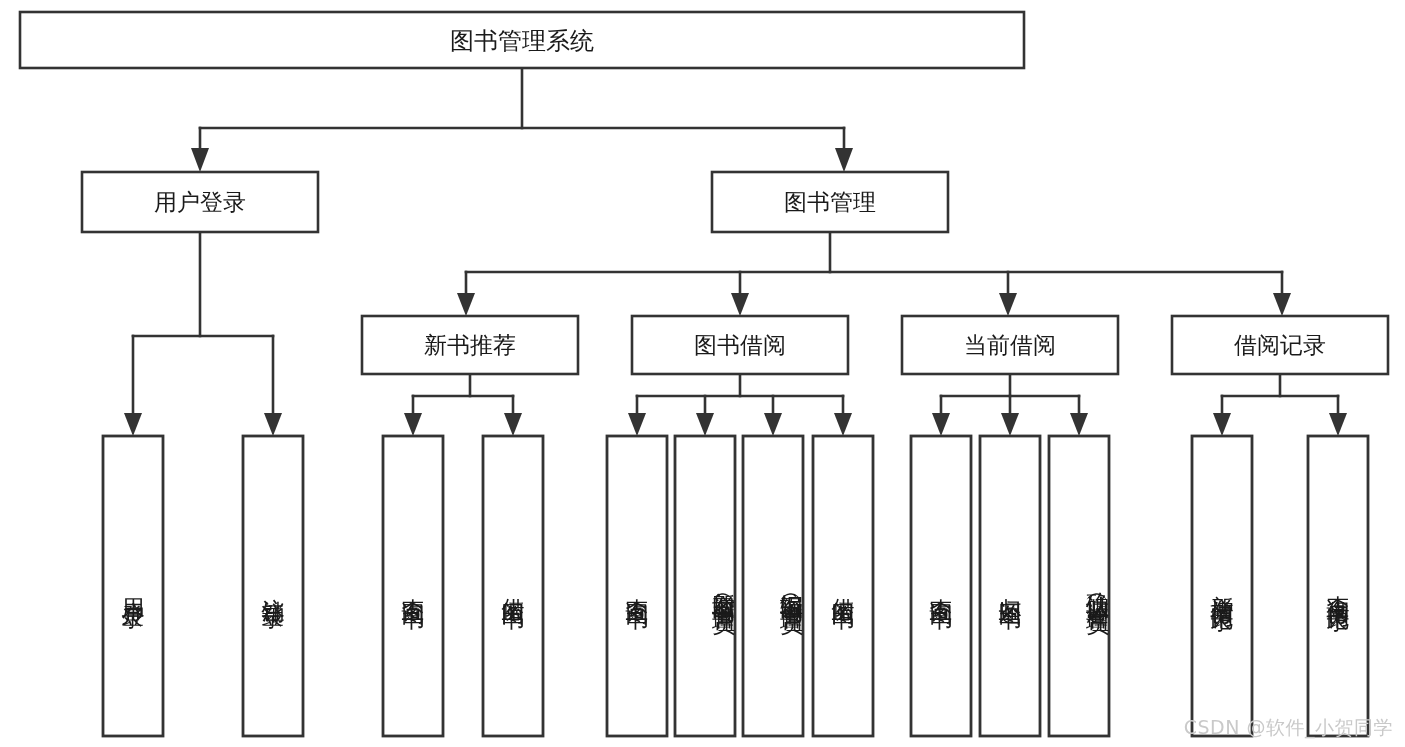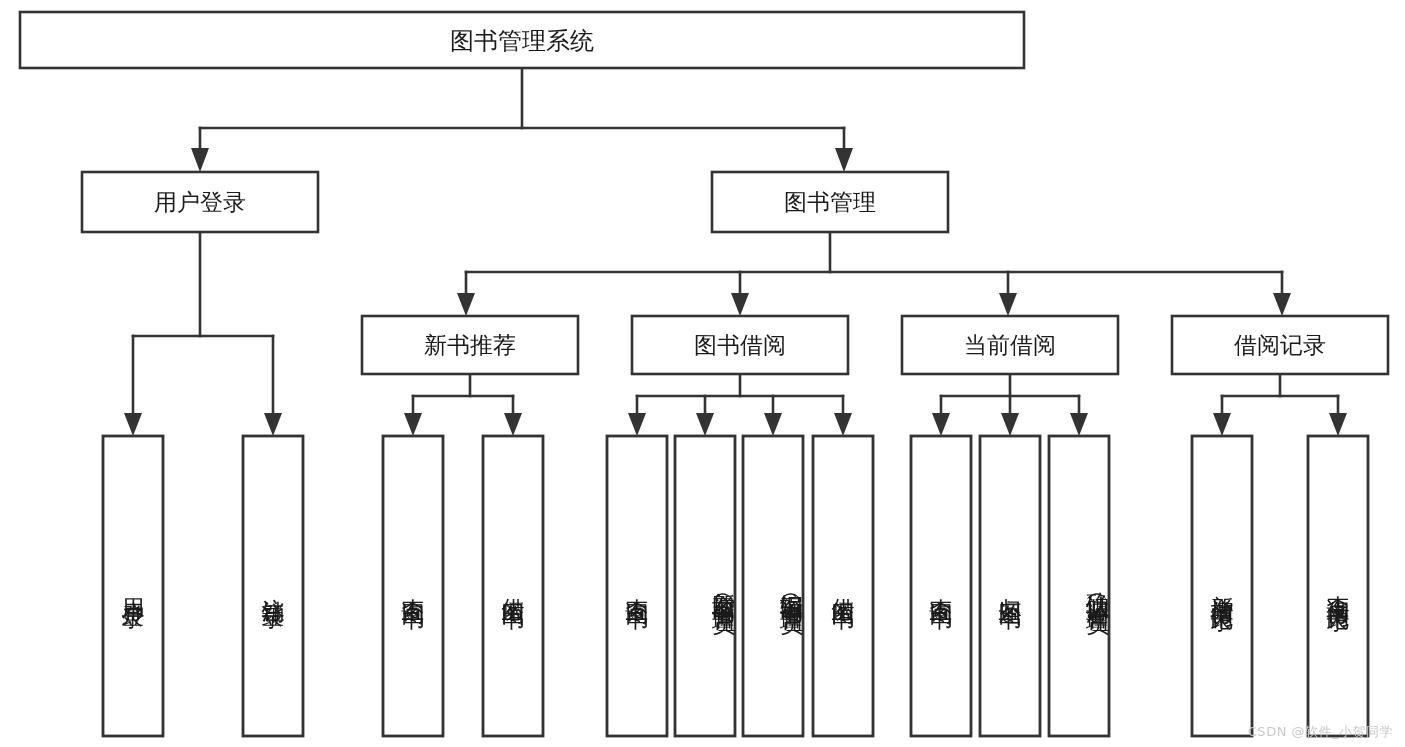--- a/index.html
+++ b/index.html
@@ -66,21 +66,21 @@
     letter-spacing: 3px;
     text-align: center;
     white-space: nowrap;
     pointer-events: none;
   }
   .watermark {
     position: absolute;
     right: 12px;
     bottom: 6px;
     font-family: "DejaVu Sans", "Liberation Sans", sans-serif;
-    font-size: 13px;
+    font-size: 19px;
     color: #c9c9c9;
     letter-spacing: 0.5px;
     white-space: nowrap;
   }
 </style>
 </head>
 <body>
 
 <div id="diagram-root">
 

